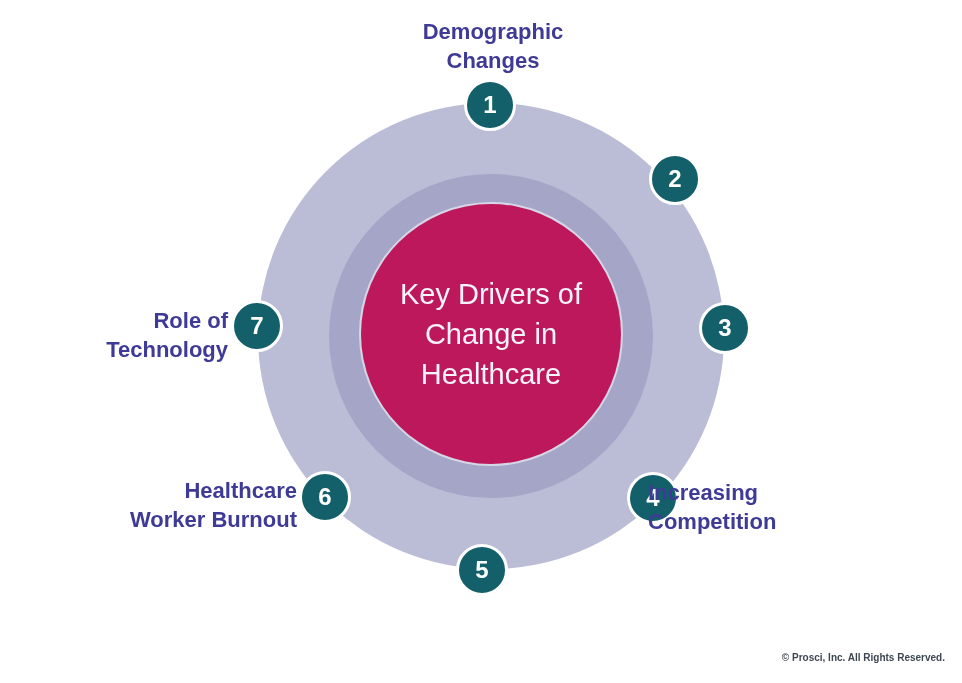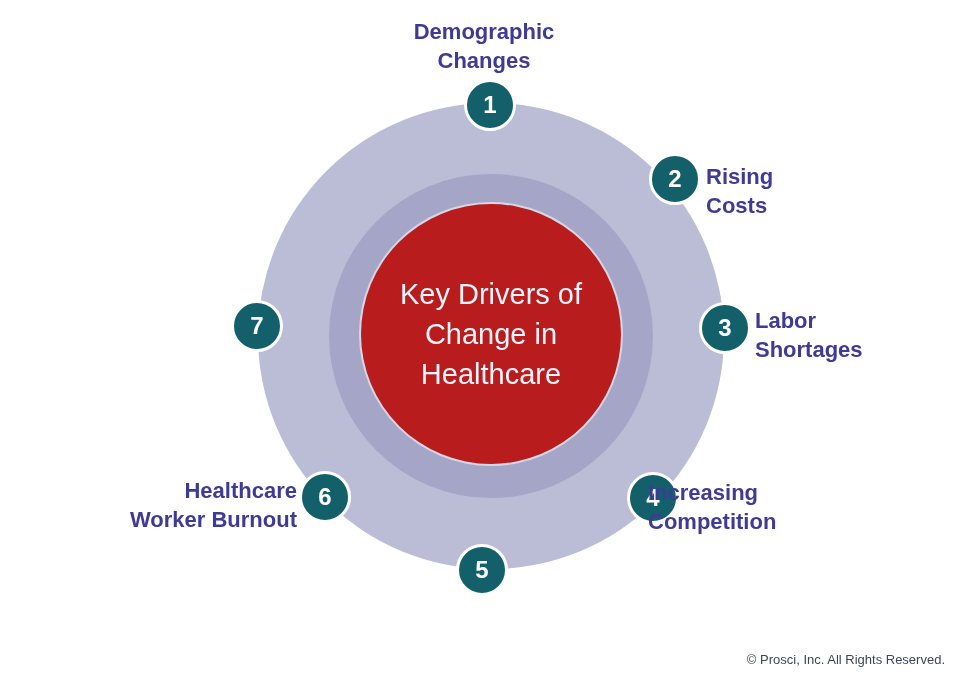--- a/index.html
+++ b/index.html
@@ -25,21 +25,21 @@
     background: #bbbcd6;
   }
   .ring.inner {
     left: 329px; top: 174px;
     width: 324px; height: 324px;
     background: #a5a6c7;
   }
   .center-circle {
     left: 361px; top: 204px;
     width: 260px; height: 260px;
-    background: #b91c1c;
+    background: #be185d;
     box-shadow: 0 0 0 2px rgba(255,255,255,0.55);
     display: flex;
     align-items: center;
     justify-content: center;
   }
   .center-title {
     color: #f5f3fc;
     font-size: 29px;
     line-height: 40px;
     font-weight: 400;
@@ -67,33 +67,33 @@
   .b7 { left: 231px; top: 300px; }
 
   .label {
     position: absolute;
     color: #3e3a96;
     font-size: 22px;
     line-height: 29px;
     font-weight: 700;
     white-space: pre-line;
   }
-  .l1 { left: 284px; top: 17px;  width: 400px; text-align: center; }
+  .l1 { left: 293px; top: 17px;  width: 400px; text-align: center; }
   .l2 { left: 706px; top: 162px; text-align: left; }
   .l3 { left: 755px; top: 306px; text-align: left; }
   .l4 { left: 648px; top: 478px; text-align: left; }
   .l5 { left: 288px; top: 599px; width: 400px; text-align: center; }
   .l6 { right: 665px; top: 476px; text-align: right; }
   .l7 { right: 734px; top: 306px; text-align: right; }
 
   .copyright {
     position: absolute;
     right: 17px; top: 652px;
-    font-size: 13px;
-    font-weight: 400;
+    font-size: 10px;
+    font-weight: 700;
     color: #3d4752;
   }
 </style>
 </head>
 <body>
 
 <div class="canvas">
 
   <div class="ring outer"></div>
   <div class="ring inner"></div>
@@ -107,24 +107,22 @@
   <div class="badge b1">1</div>
   <div class="badge b2">2</div>
   <div class="badge b3">3</div>
   <div class="badge b4">4</div>
   <div class="badge b5">5</div>
   <div class="badge b6">6</div>
   <div class="badge b7">7</div>
 
   <div class="label l1">Demographic
 Changes</div>
-  <div class="label l2">Rising
-Costs</div>
-  <div class="label l3">Labor
-Shortages</div>
   <div class="label l4">Increasing
 Competition</div>
   <div class="label l6">Healthcare
 Worker Burnout</div>
+  <div class="label l7">Role of
+Technology</div>
 
   <div class="copyright">© Prosci, Inc. All Rights Reserved.</div>
 
 </div>
 
 </body></html>

